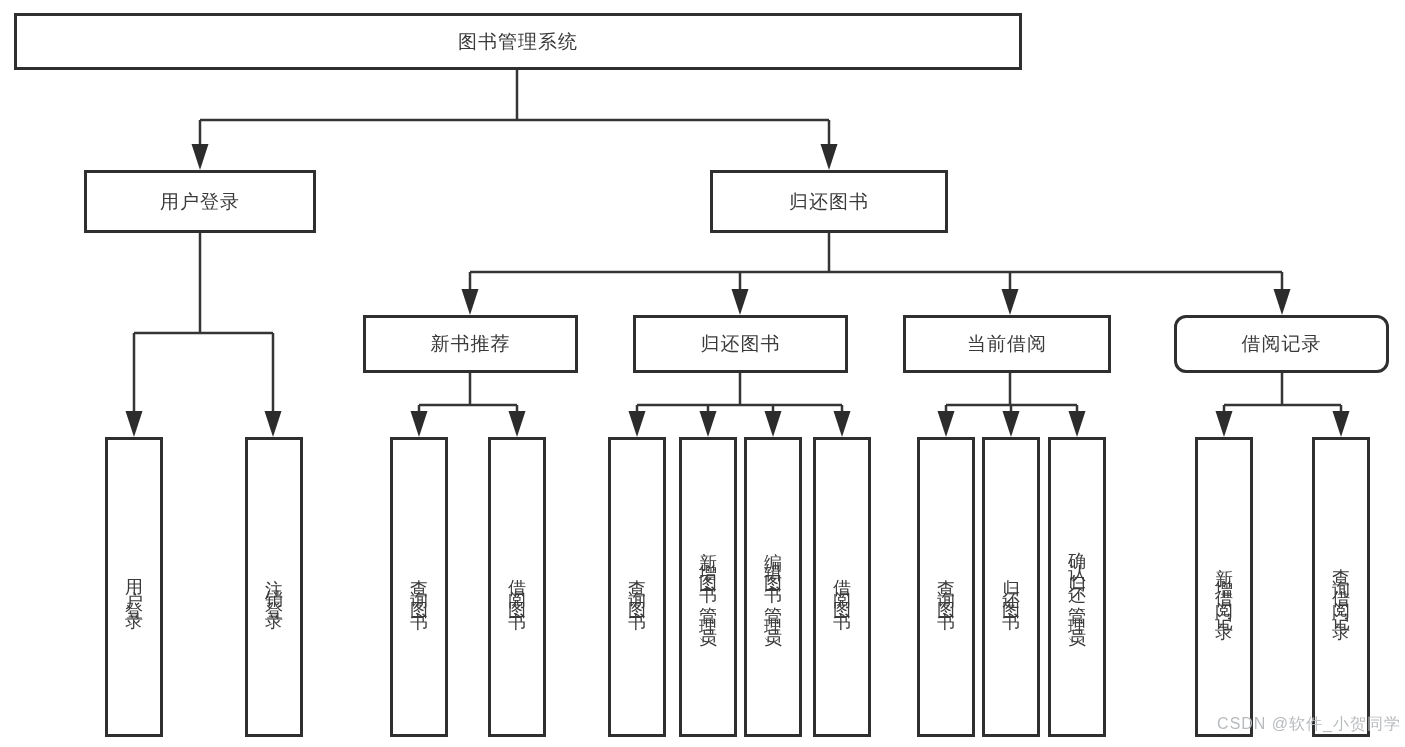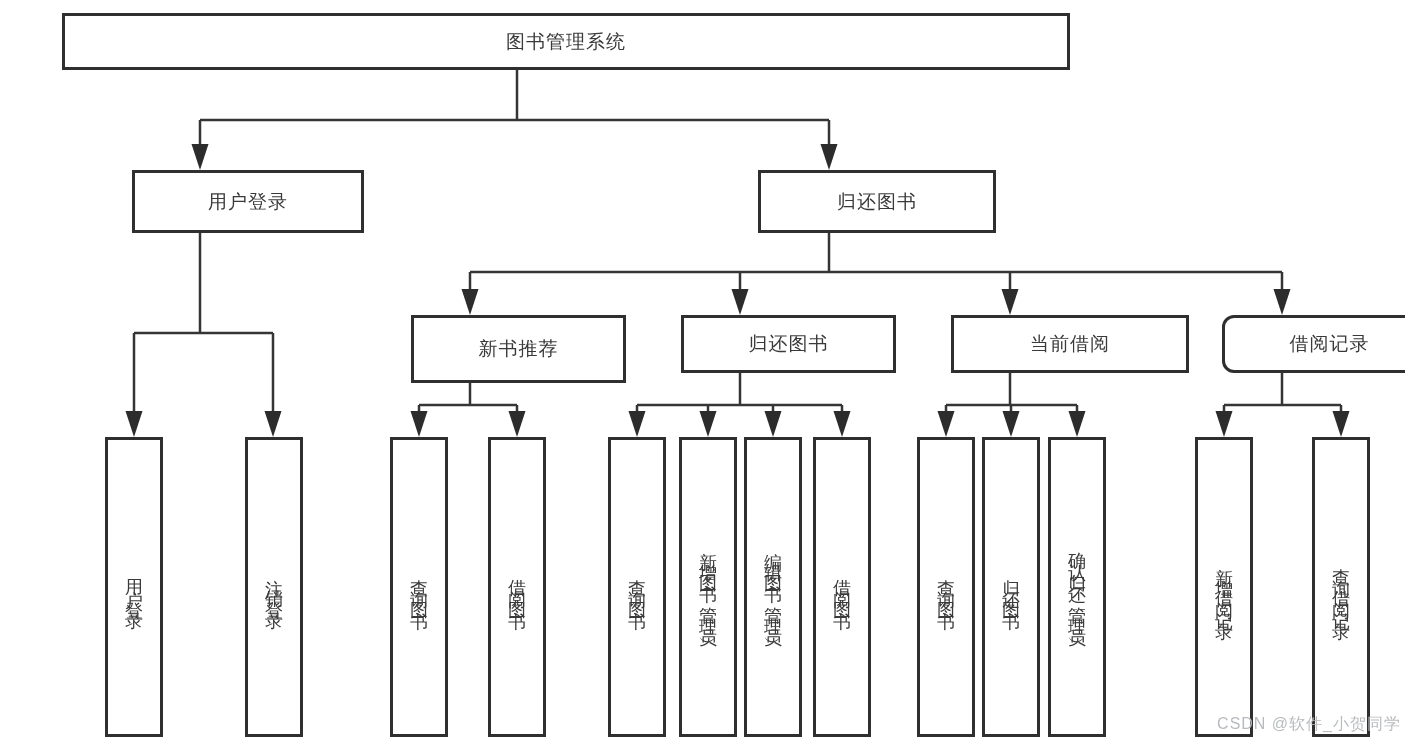--- a/index.html
+++ b/index.html
@@ -28,21 +28,20 @@
     border: 3px solid #2f2f2f;
     display: flex;
     align-items: center;
     justify-content: center;
     color: #3a3a3a;
   }
   .hbox {
     font-size: 19px;
     letter-spacing: 1px;
     white-space: nowrap;
-    margin-left: 48px;
   }
   .vbox-label {
     writing-mode: vertical-rl;
     text-orientation: mixed;
     font-size: 18px;
     letter-spacing: 11px;
     line-height: 1;
     color: #3a3a3a;
   }
   .watermark {
@@ -110,27 +109,27 @@
     <span>图书管理系统</span>
   </div>
 
   <div class="node hbox" style="left:84px; top:170px; width:232px; height:63px;">
     <span>用户登录</span>
   </div>
   <div class="node hbox" style="left:710px; top:170px; width:238px; height:63px;">
     <span>归还图书</span>
   </div>
 
-  <div class="node hbox" style="left:363px; top:315px; width:215px; height:68px;">
+  <div class="node hbox" style="left:363px; top:315px; width:215px; height:58px;">
     <span>新书推荐</span>
   </div>
   <div class="node hbox" style="left:633px; top:315px; width:215px; height:58px;">
     <span>归还图书</span>
   </div>
-  <div class="node hbox" style="left:903px; top:315px; width:238px; height:58px;">
+  <div class="node hbox" style="left:903px; top:315px; width:208px; height:58px;">
     <span>当前借阅</span>
   </div>
   <div class="node hbox" style="left:1174px; top:315px; width:215px; height:58px;border-radius:12px;">
     <span>借阅记录</span>
   </div>
 
   <div class="node" style="left:105px; top:437px; width:58px; height:300px;">
     <span class="vbox-label">用户登录</span>
   </div>
   <div class="node" style="left:245px; top:437px; width:58px; height:300px;">

